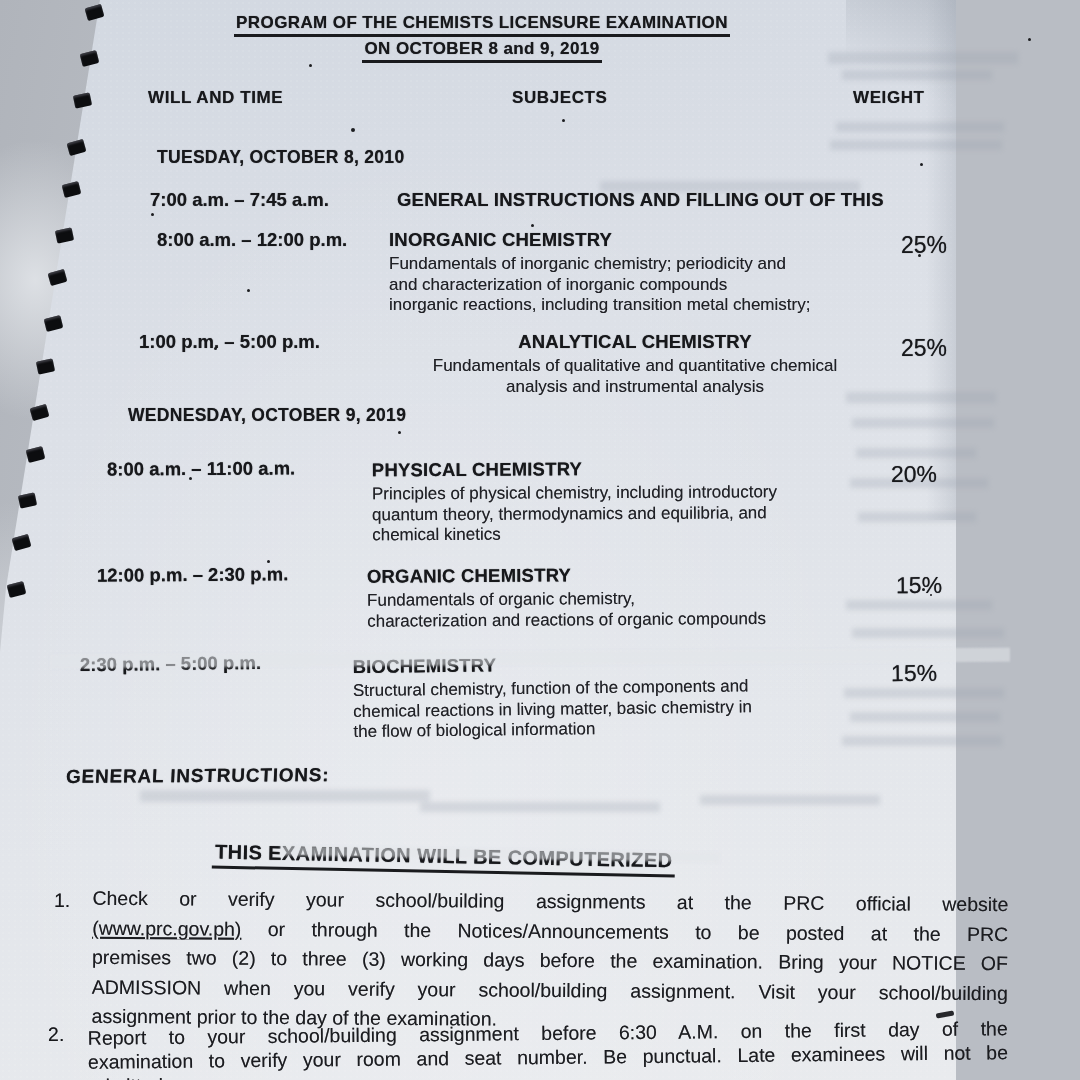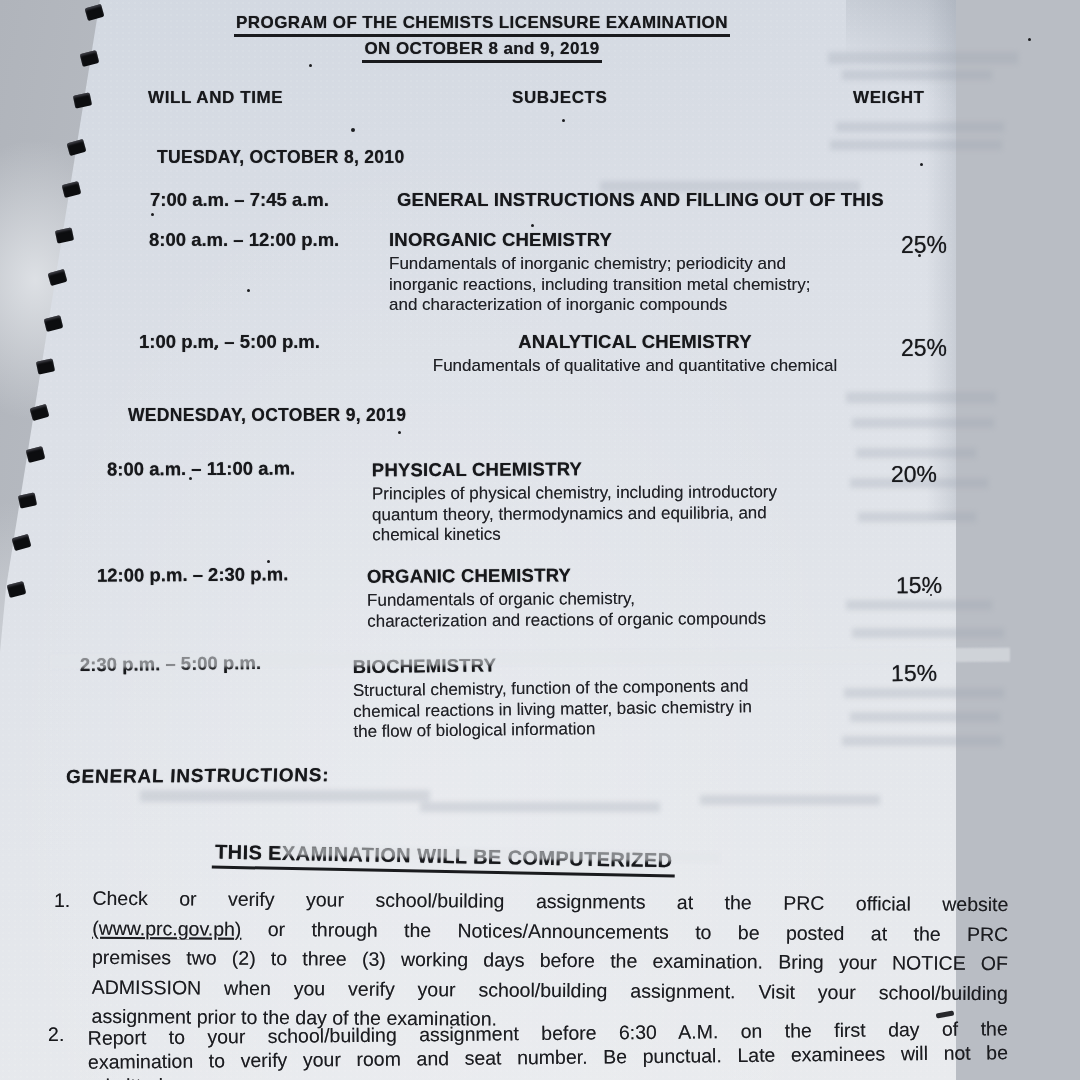--- a/index.html
+++ b/index.html
@@ -116,32 +116,33 @@
       <span class="colhead boldshadow" style="left:148px">WILL AND TIME</span>
       <span class="colhead boldshadow" style="left:512px">SUBJECTS</span>
       <span class="colhead boldshadow" style="left:853px">WEIGHT</span>
 
       <div id="schedule">
           <div class="day-label boldshadow" style="top:147px;left:157px">TUESDAY, OCTOBER 8, 2010</div>
           <span class="time boldshadow" style="top:189px;left:150px;">7:00 a.m. – 7:45 a.m.</span>
           <div class="subjblock" style="top:189px;left:397px;">
             <span class="sname boldshadow">GENERAL INSTRUCTIONS AND FILLING OUT OF THIS</span>
           </div>
-          <span class="time boldshadow" style="top:229px;left:149px;text-align:right;">8:00 a.m. – 12:00 p.m.</span>
+          <span class="time boldshadow" style="top:229px;left:157px;text-align:right;">8:00 a.m. – 12:00 p.m.</span>
           <div class="subjblock" style="top:229px;left:389px;">
             <span class="sname boldshadow">INORGANIC CHEMISTRY</span>
             <div class="dline softshadow">Fundamentals of inorganic chemistry; periodicity and</div>
+            <div class="dline softshadow">and characterization of inorganic compounds</div>
             <div class="dline softshadow">inorganic reactions, including transition metal chemistry;</div>
-            <div class="dline softshadow">and characterization of inorganic compounds</div>
           </div>
           <span class="weight boldshadow" style="top:232px;left:901px;">25%</span>
           <span class="time boldshadow" style="top:331px;left:139px;">1:00 p.m. – 5:00 p.m.</span>
           <div class="subjblock" style="top:331px;left:380px;text-align:center;">
             <span class="sname boldshadow">ANALYTICAL CHEMISTRY</span>
             <div class="dline softshadow">Fundamentals of qualitative and quantitative chemical</div>
+            <div class="dline softshadow">analysis and instrumental analysis</div>
           </div>
           <span class="weight boldshadow" style="top:335px;left:901px;">25%</span>
           <div class="day-label boldshadow" style="top:405px;left:128px">WEDNESDAY, OCTOBER 9, 2019</div>
           <span class="time boldshadow" style="top:458px;left:107px;transform:rotate(-0.3deg);">8:00 a.m. – 11:00 a.m.</span>
           <div class="subjblock" style="top:458px;left:372px;transform:rotate(-0.3deg);">
             <span class="sname boldshadow">PHYSICAL CHEMISTRY</span>
             <div class="dline softshadow">Principles of physical chemistry, including introductory</div>
             <div class="dline softshadow">quantum theory, thermodynamics and equilibria, and</div>
             <div class="dline softshadow">chemical kinetics</div>
           </div>

